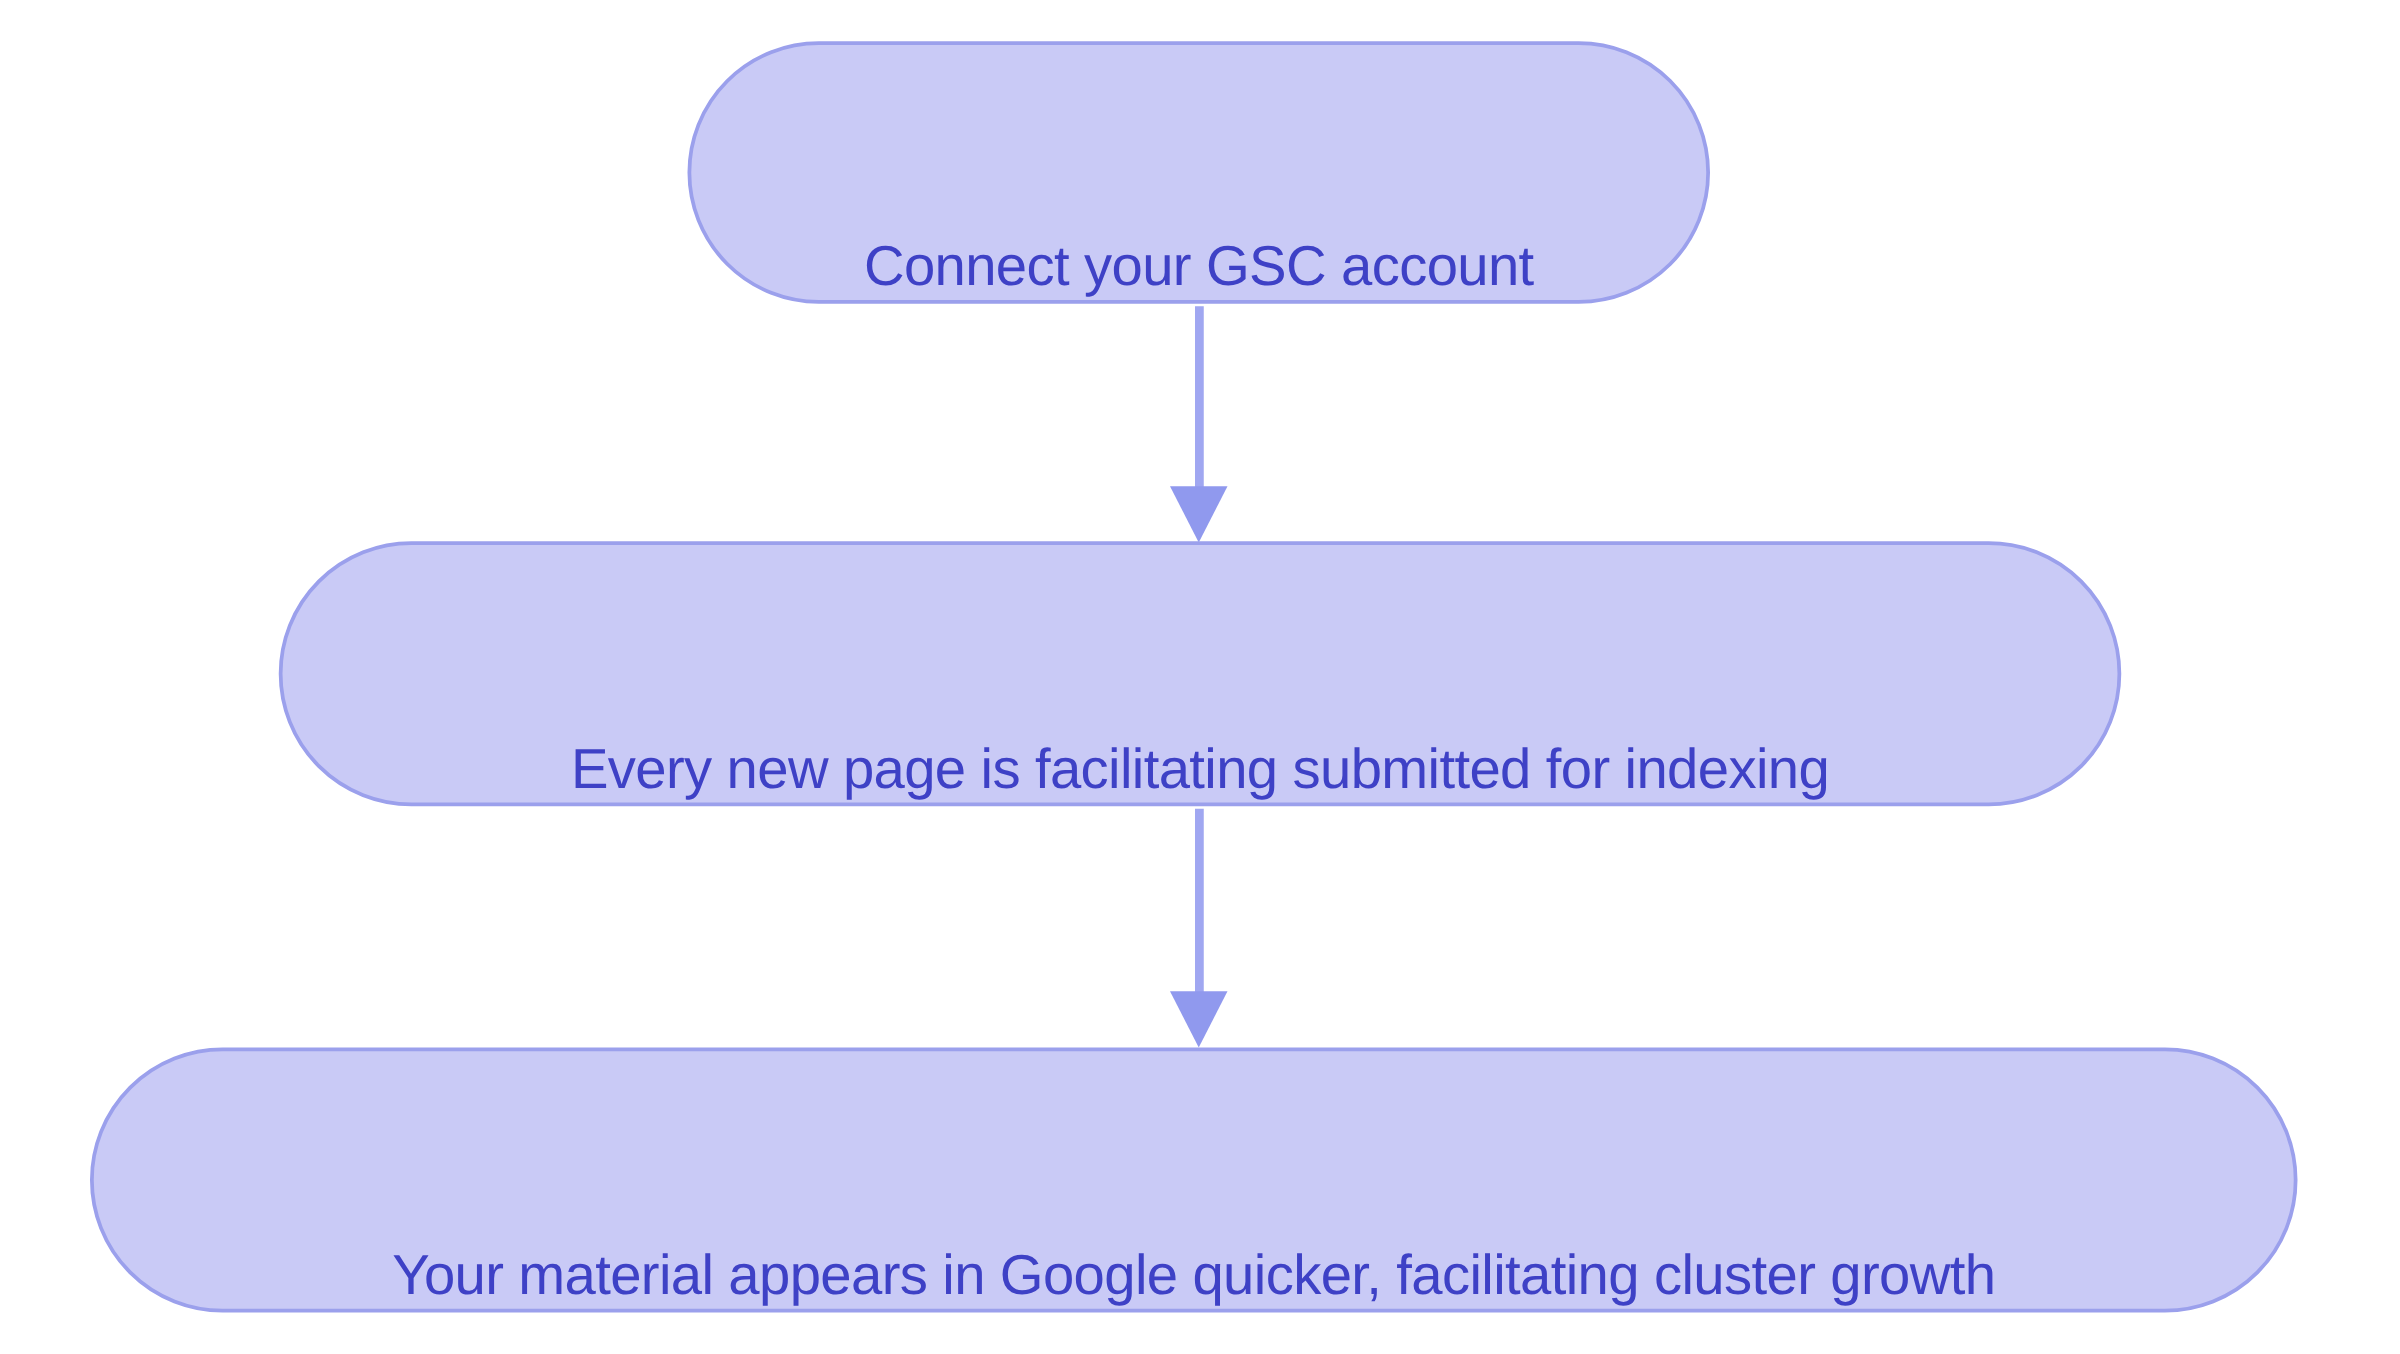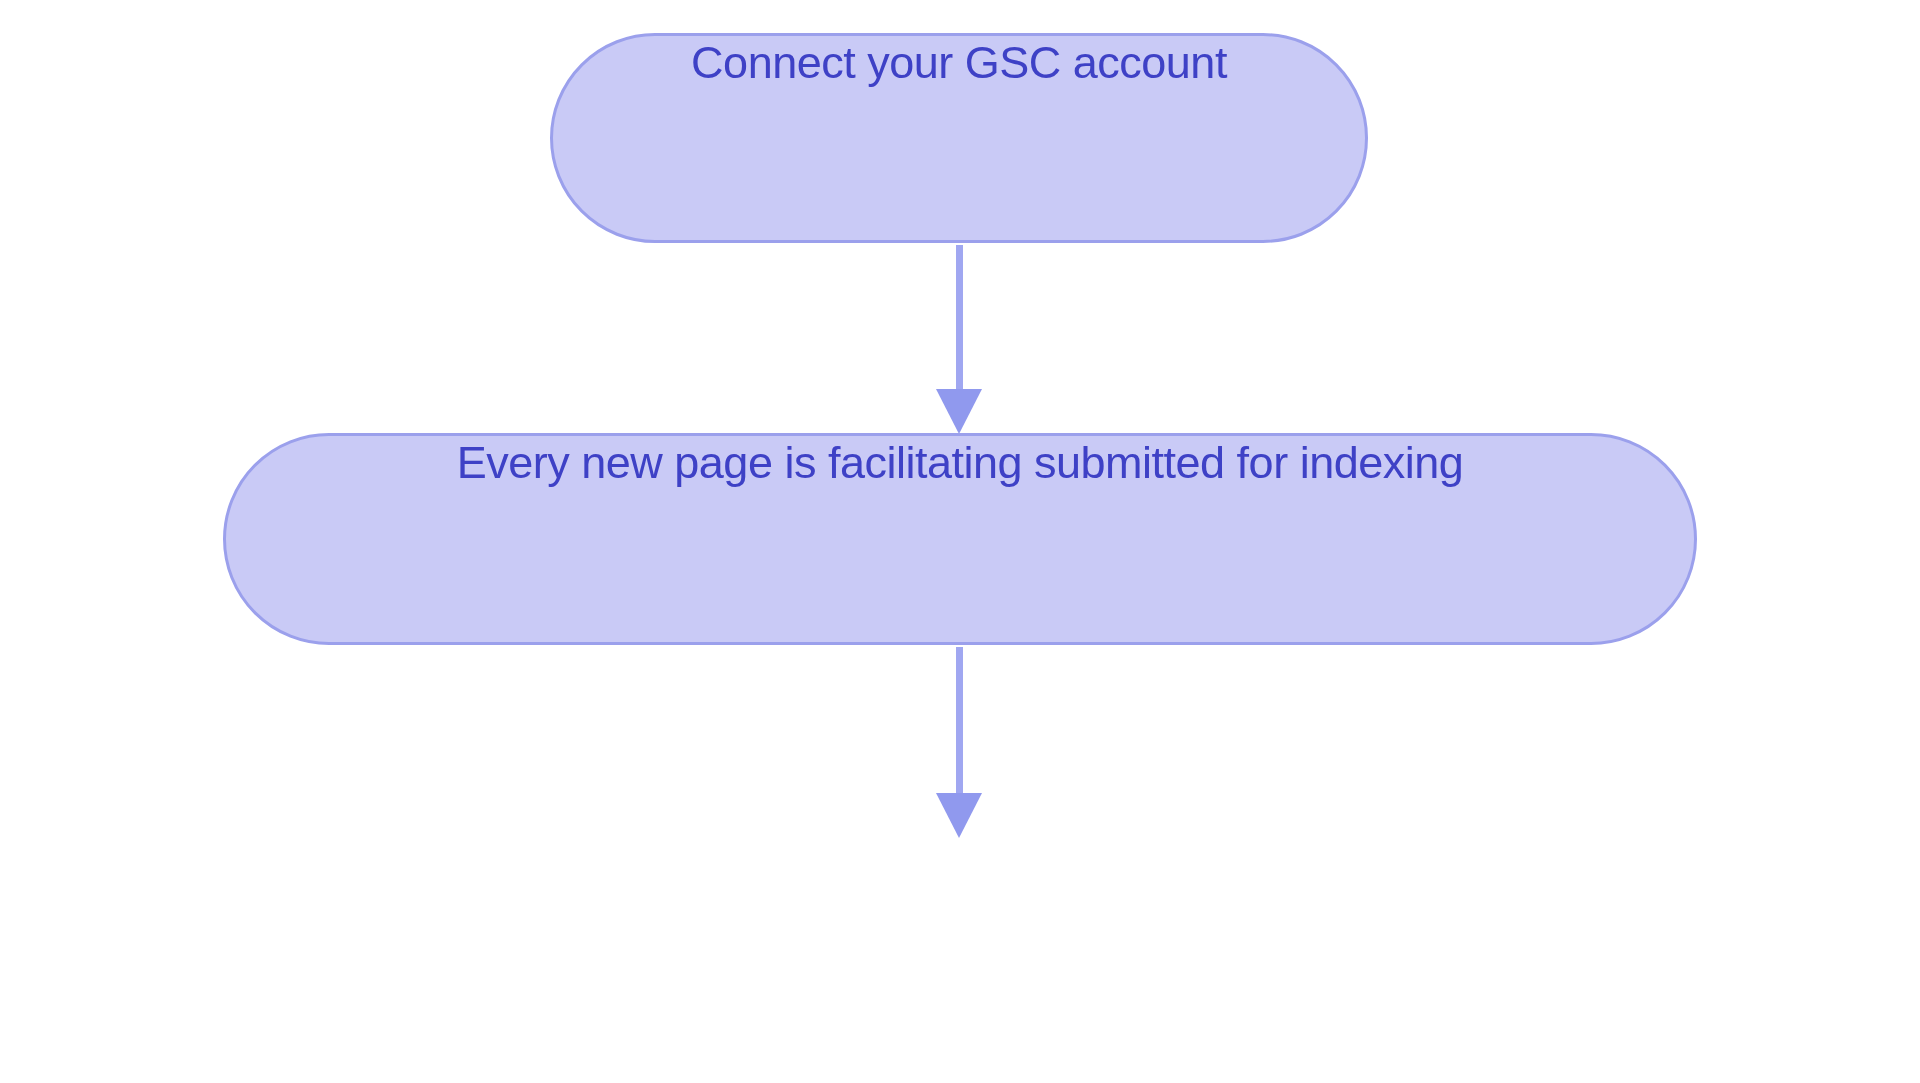--- a/index.html
+++ b/index.html
@@ -21,21 +21,21 @@
     height: 1083px;
     background: var(--background);
     overflow: hidden;
   }
   .node {
     position: absolute;
     background: var(--node-fill);
     border: 3px solid var(--node-border);
     border-radius: 106px;
     display: flex;
-    align-items: flex-start;
+    align-items: flex-end;
     justify-content: center;
     text-align: center;
   }
   .node-label {
     color: var(--node-text);
     font-size: 45px;
     letter-spacing: -0.5px;
     line-height: 1.2;
     white-space: nowrap;
   }
@@ -73,14 +73,17 @@
   <div class="arrow-stem stem-1"></div>
   <div class="arrow-head head-1"></div>
 
   <div class="node node-2">
     <span class="node-label">Every new page is facilitating submitted for indexing</span>
   </div>
 
   <div class="arrow-stem stem-2"></div>
   <div class="arrow-head head-2"></div>
 
+  <div class="node node-3">
+    <span class="node-label">Your material appears in Google quicker, facilitating cluster growth</span>
+  </div>
 
 </div>
 
 </body></html>

